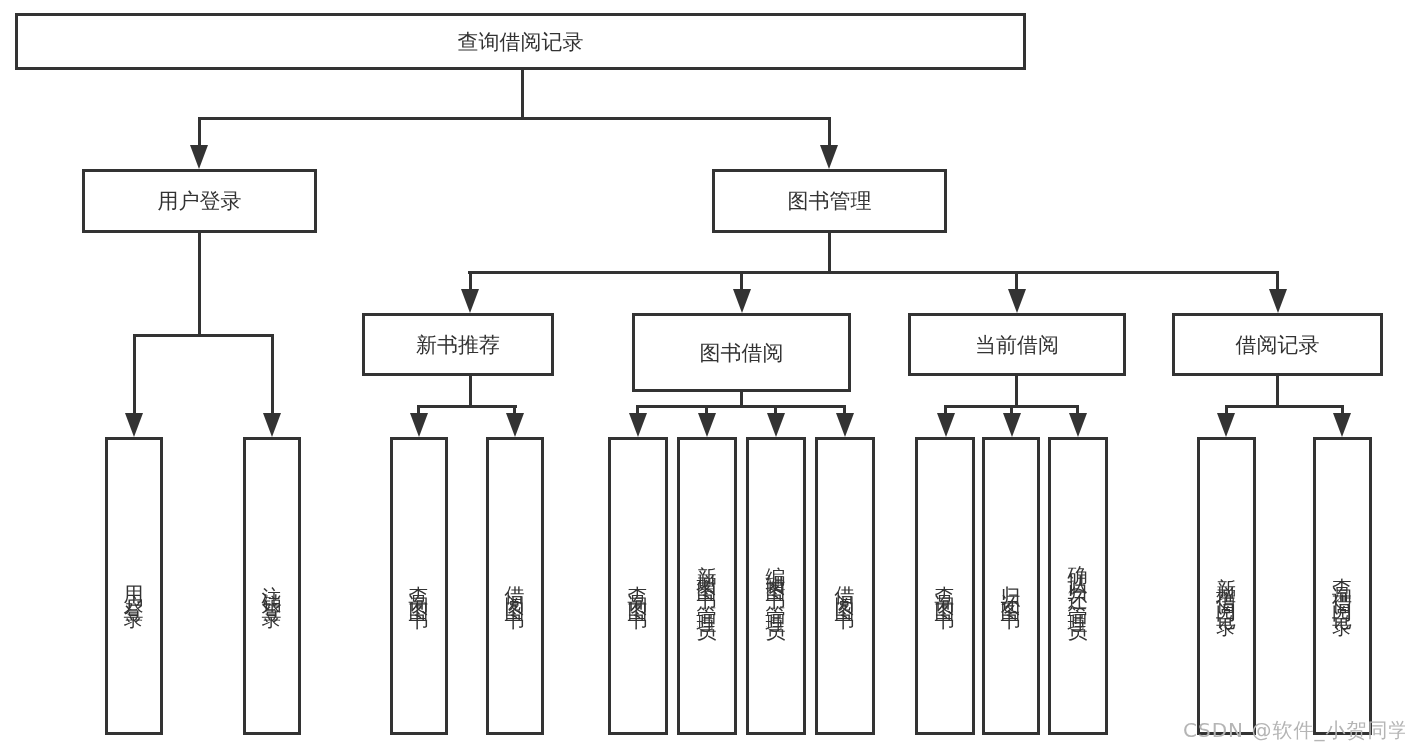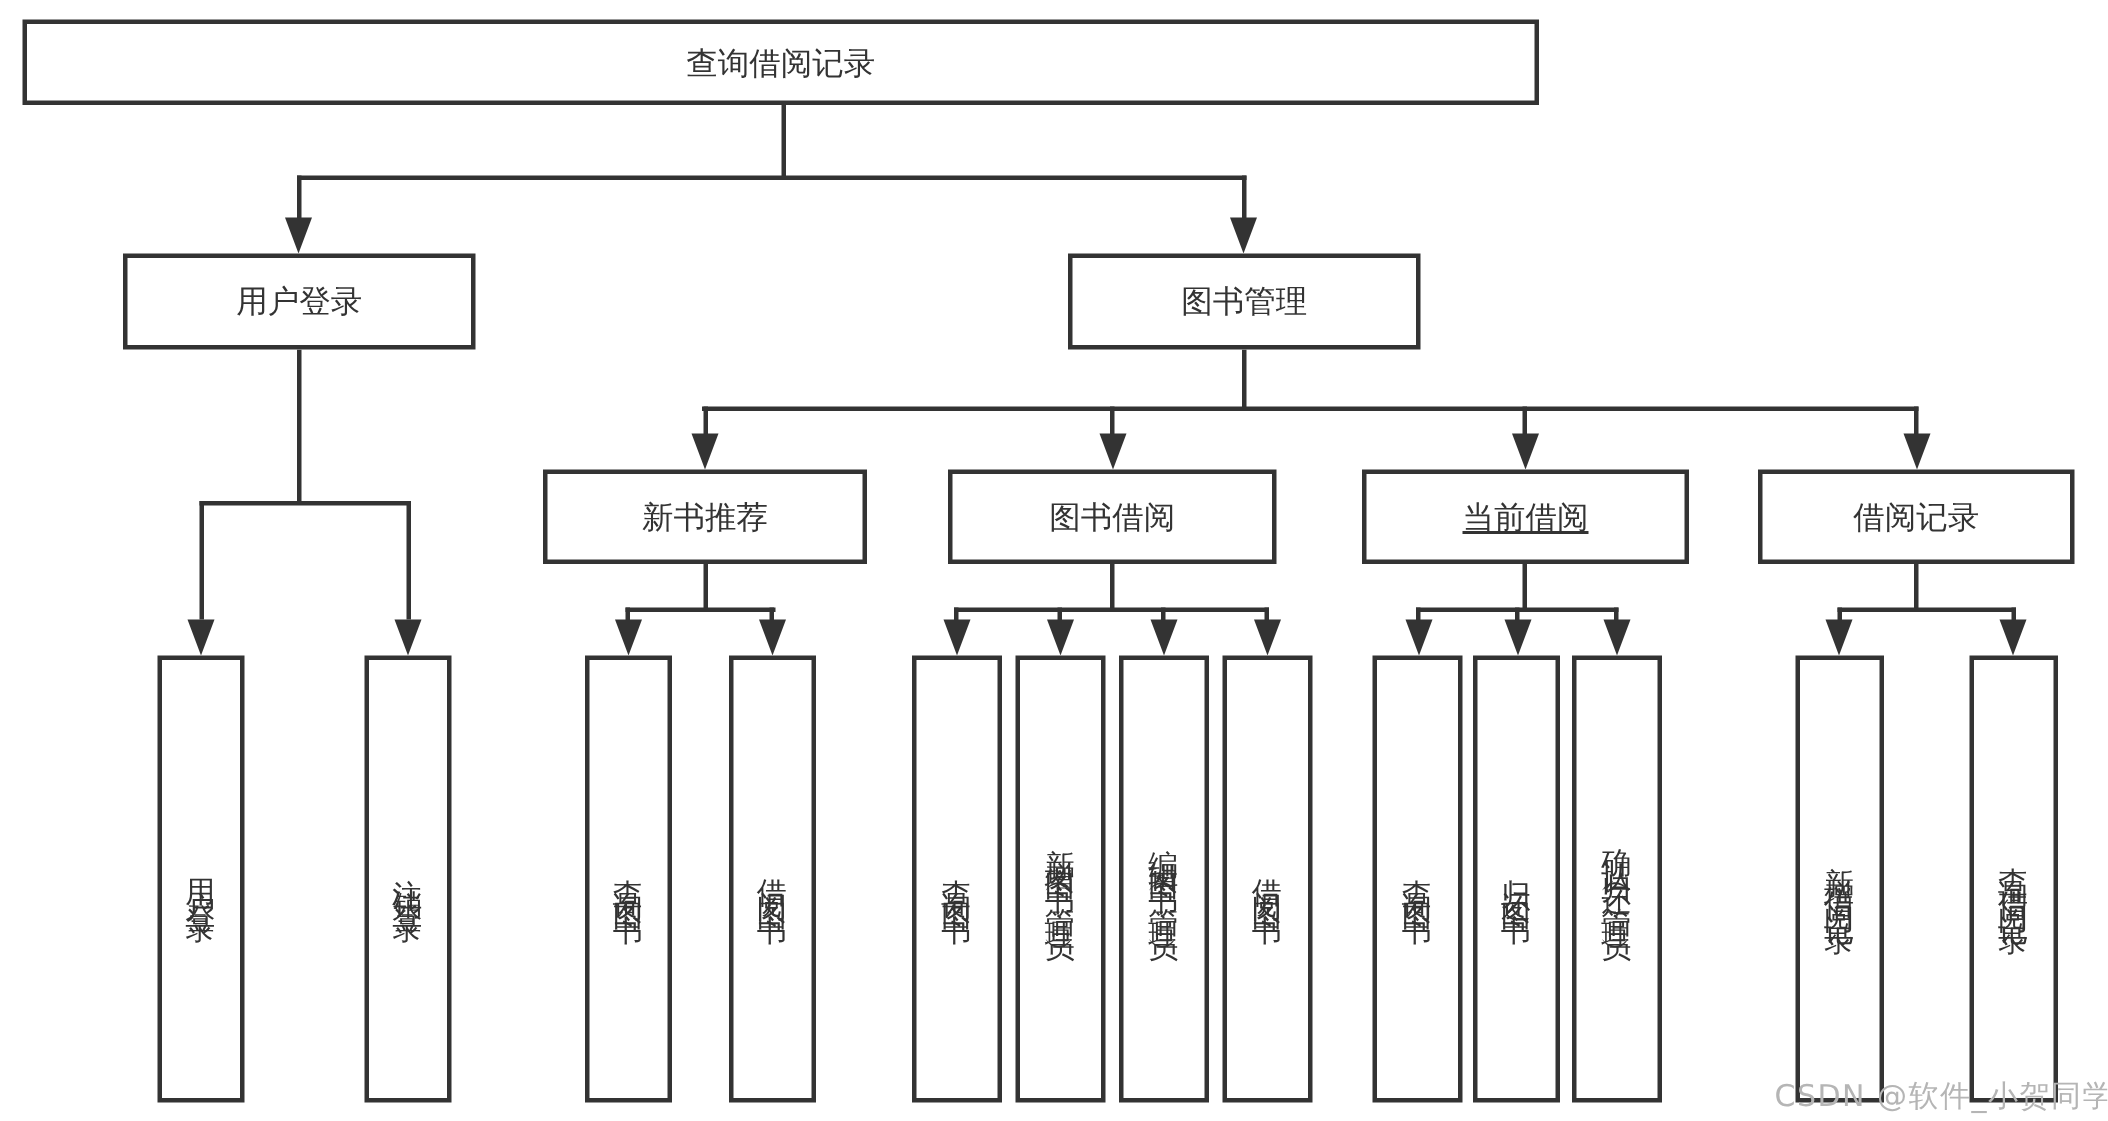--- a/index.html
+++ b/index.html
@@ -107,23 +107,23 @@
       <div class="arrowhead" style="left: 1069px; top: 413px;"></div>
       <div class="arrowhead" style="left: 1217px; top: 413px;"></div>
       <div class="arrowhead" style="left: 1333px; top: 413px;"></div>
     </div>
 
   <div class="box" style="left:15px;top:13px;width:1011px;height:57px;">查询借阅记录</div>
 
   <div class="box" style="left:82px;top:169px;width:235px;height:64px;">用户登录</div>
   <div class="box" style="left:712px;top:169px;width:235px;height:64px;">图书管理</div>
 
-  <div class="box" style="left:362px;top:313px;width:216px;height:63px;">新书推荐</div>
-  <div class="box" style="left:632px;top:313px;width:219px;height:63px;">图书借阅</div>
-  <div class="box" style="left:908px;top:313px;width:218px;height:63px;text-decoration:underline;">当前借阅</div>
+  <div class="box" style="left:362px;top:313px;width:192px;height:63px;">新书推荐</div>
+  <div class="box" style="left:632px;top:313px;width:219px;height:79px;">图书借阅</div>
+  <div class="box" style="left:908px;top:313px;width:218px;height:63px;">当前借阅</div>
   <div class="box" style="left:1172px;top:313px;width:211px;height:63px;">借阅记录</div>
 
   <div class="box vbox" style="left:105px;top:437px;width:58px;height:298px;">用户登录</div>
   <div class="box vbox" style="left:243px;top:437px;width:58px;height:298px;">注销登录</div>
 
   <div class="box vbox" style="left:390px;top:437px;width:58px;height:298px;">查询图书</div>
   <div class="box vbox" style="left:486px;top:437px;width:58px;height:298px;">借阅图书</div>
 
   <div class="box vbox" style="left:608px;top:437px;width:60px;height:298px;">查询图书</div>
   <div class="box vbox" style="left:677px;top:437px;width:60px;height:298px;">新增图书（管理员）</div>

